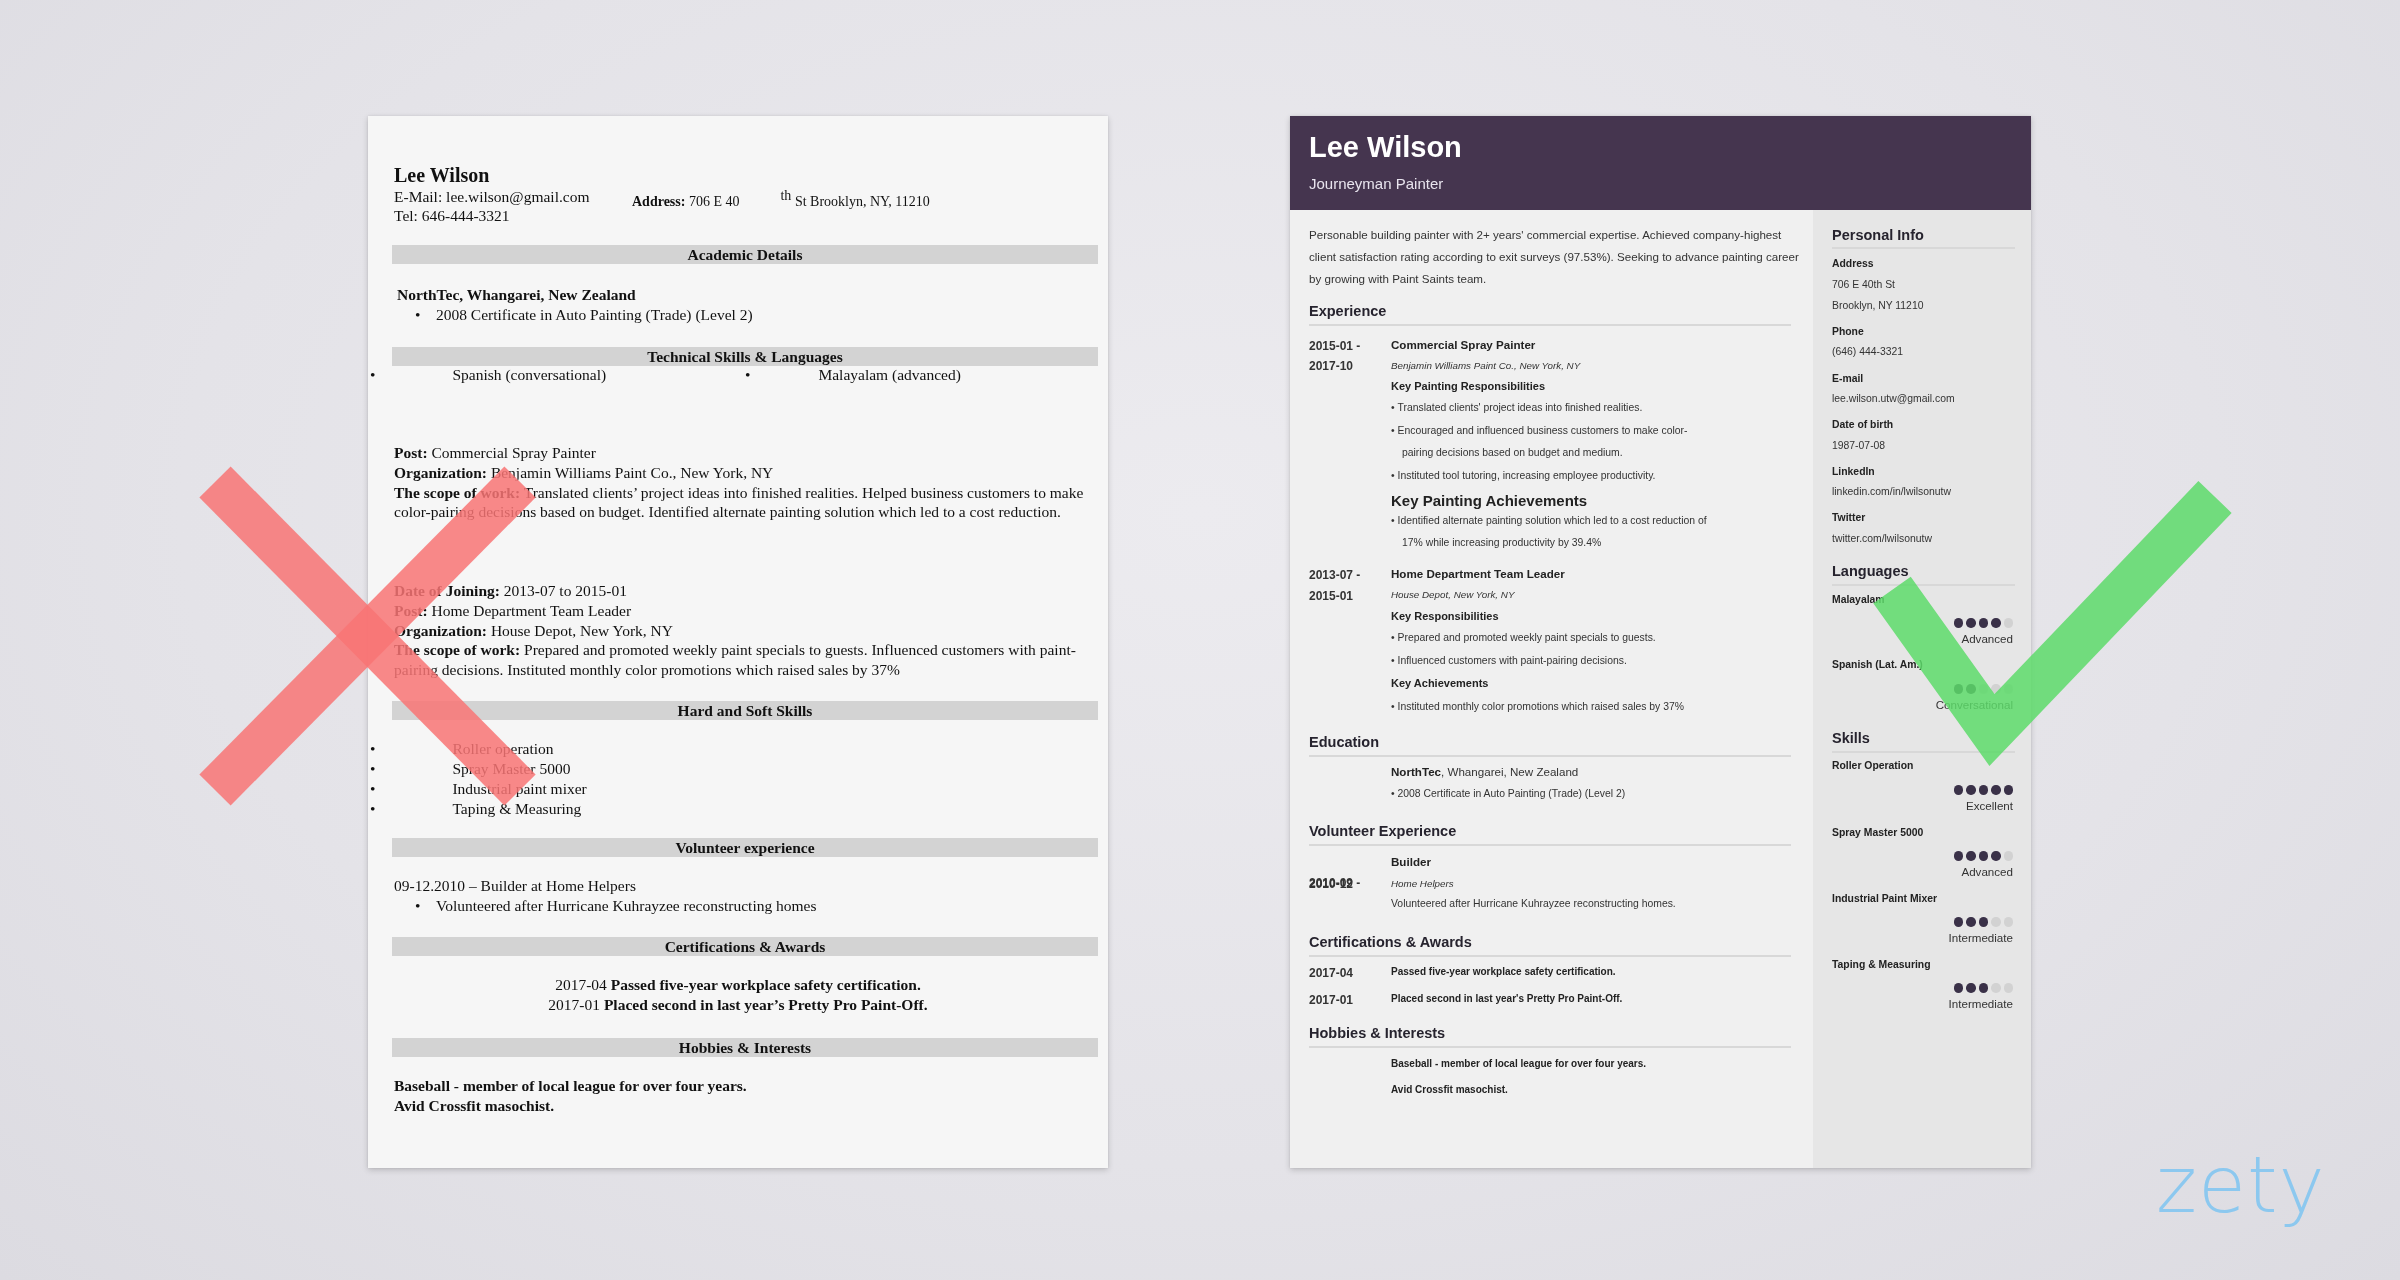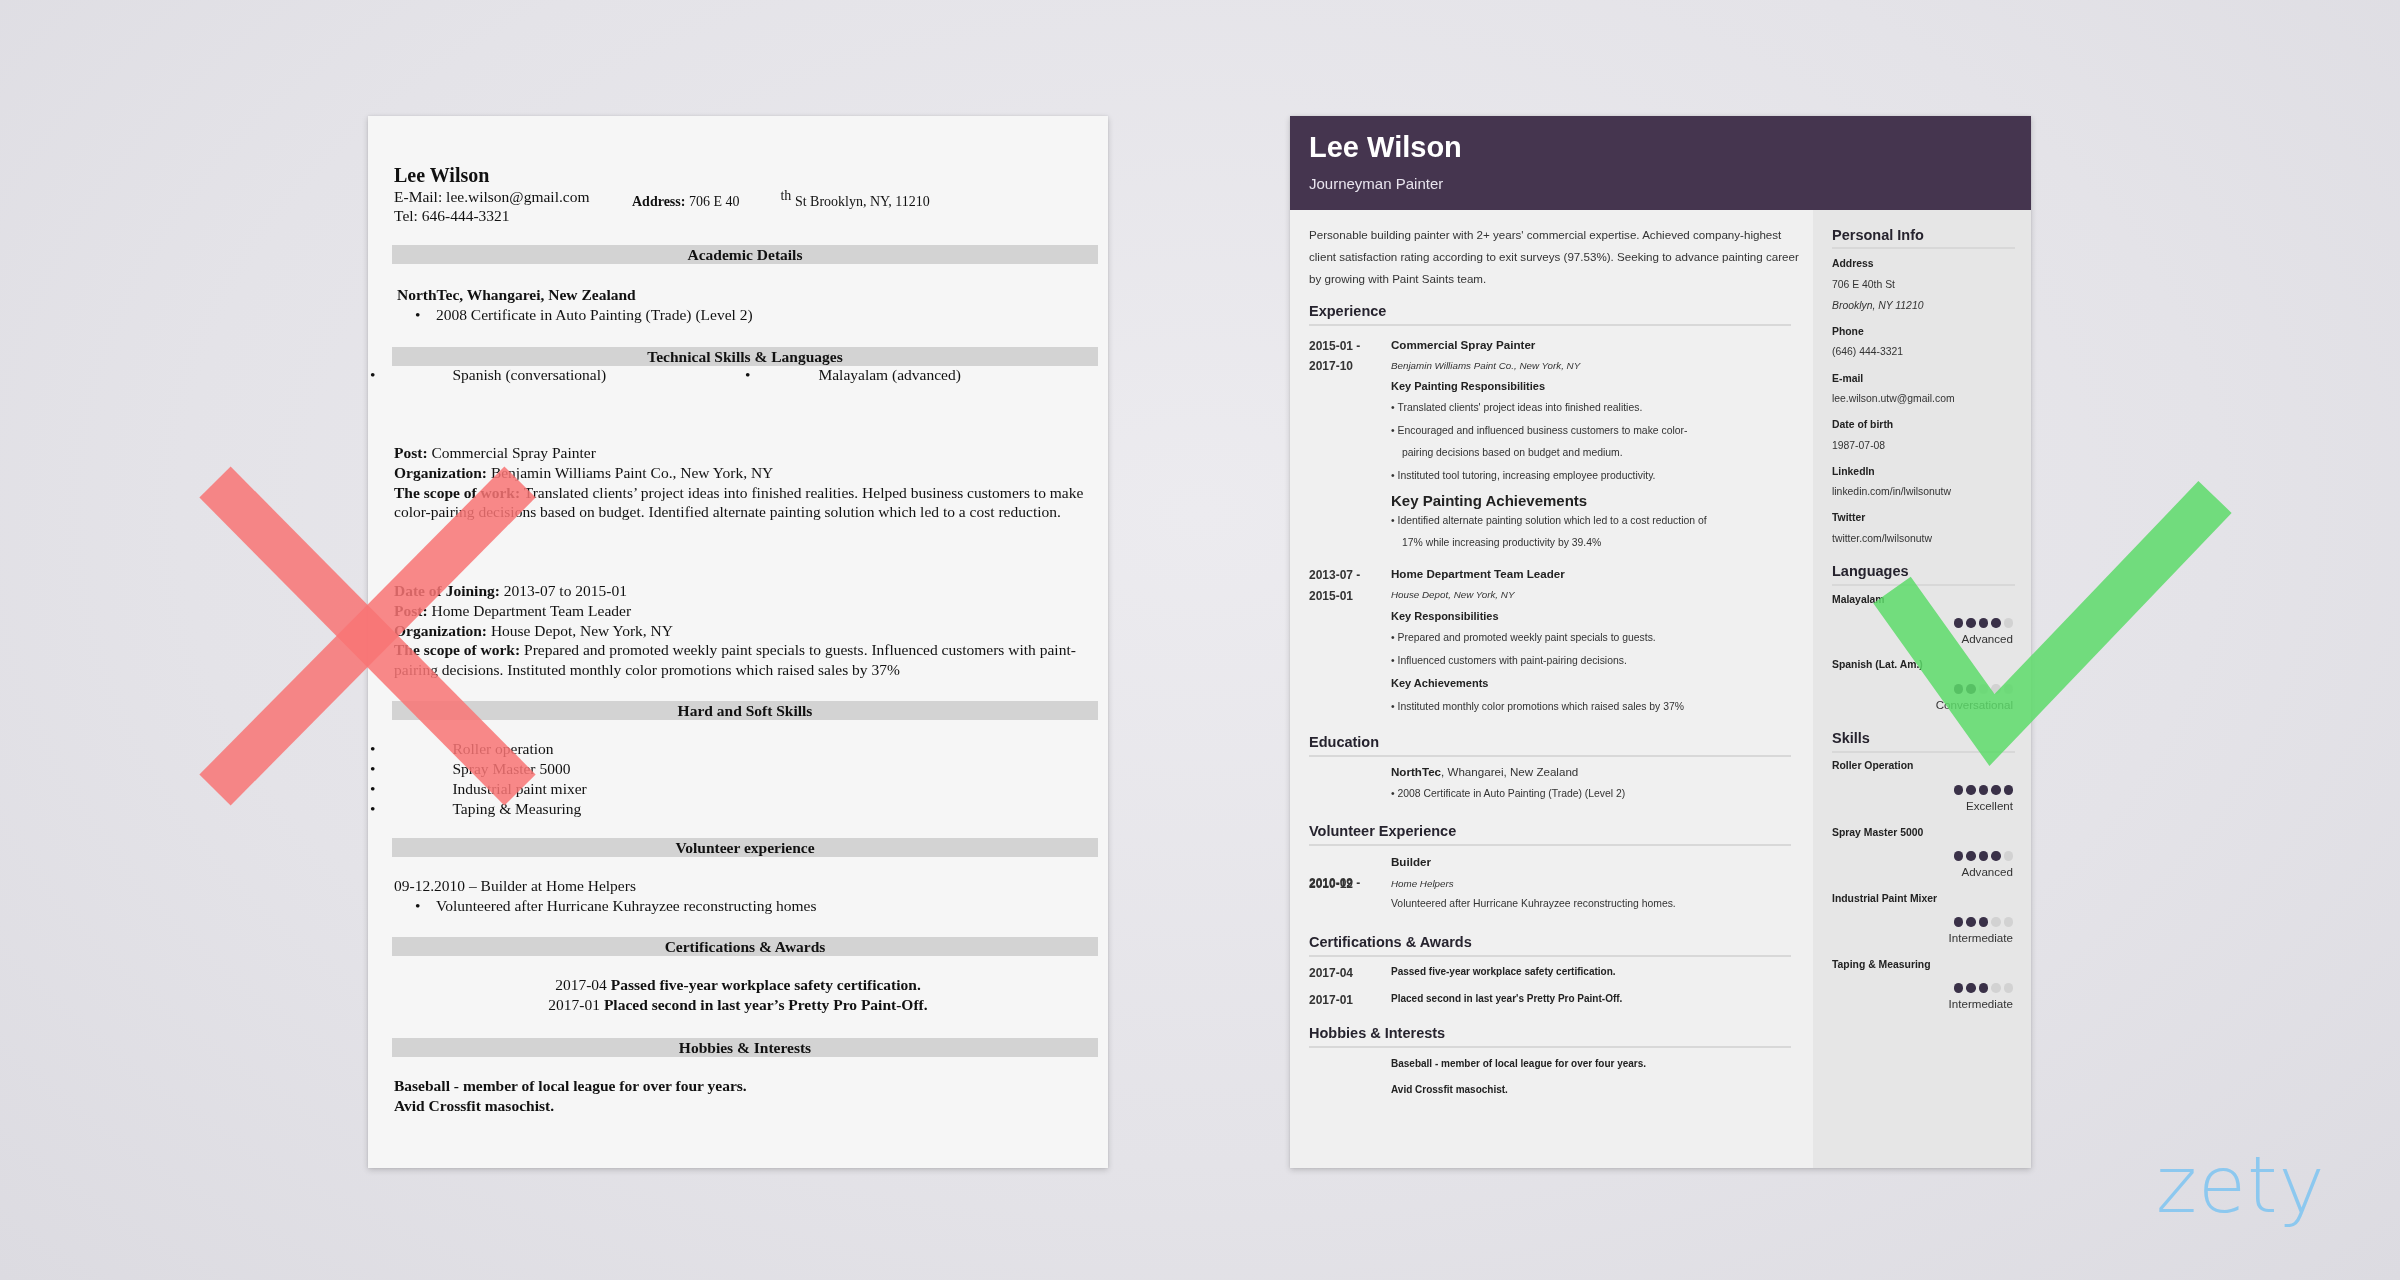--- a/index.html
+++ b/index.html
@@ -96,21 +96,21 @@
   <div id="rp-header">
     <div id="rp-name">Lee Wilson</div>
     <div id="rp-title">Journeyman Painter</div>
   </div>
 
   <div id="rp-sidebar">
     <div class="rp-h" style="left:19px;top:17px;">Personal Info</div>
     <div class="rp-rule" style="left:19px;top:37px;width:183px;"></div>
     <div class="side-label" style="top:48px;">Address</div>
     <div class="side-val" style="top:69px;">706 E 40th St</div>
-    <div class="side-val" style="top:90px;font-style:italic;">Brooklyn, NY 11210</div>
+    <div class="side-val" style="top:90px;">Brooklyn, NY 11210</div>
     <div class="side-label" style="top:116px;">Phone</div>
     <div class="side-val" style="top:136px;">(646) 444-3321</div>
     <div class="side-label" style="top:163px;">E-mail</div>
     <div class="side-val" style="top:183px;">lee.wilson.utw@gmail.com</div>
     <div class="side-label" style="top:209px;">Date of birth</div>
     <div class="side-val" style="top:230px;">1987-07-08</div>
     <div class="side-label" style="top:256px;">LinkedIn</div>
     <div class="side-val" style="top:276px;">linkedin.com/in/lwilsonutw</div>
     <div class="side-label" style="top:302px;">Twitter</div>
     <div class="side-val" style="top:323px;">twitter.com/lwilsonutw</div>

